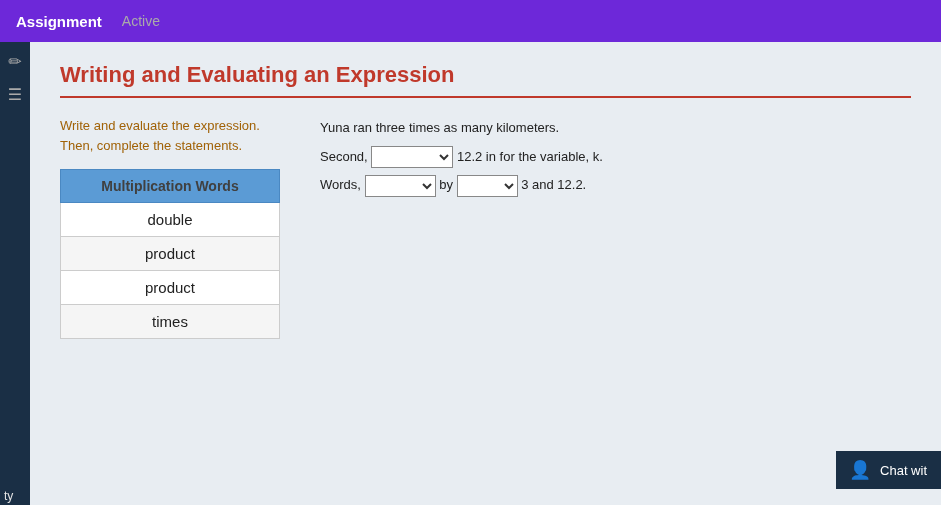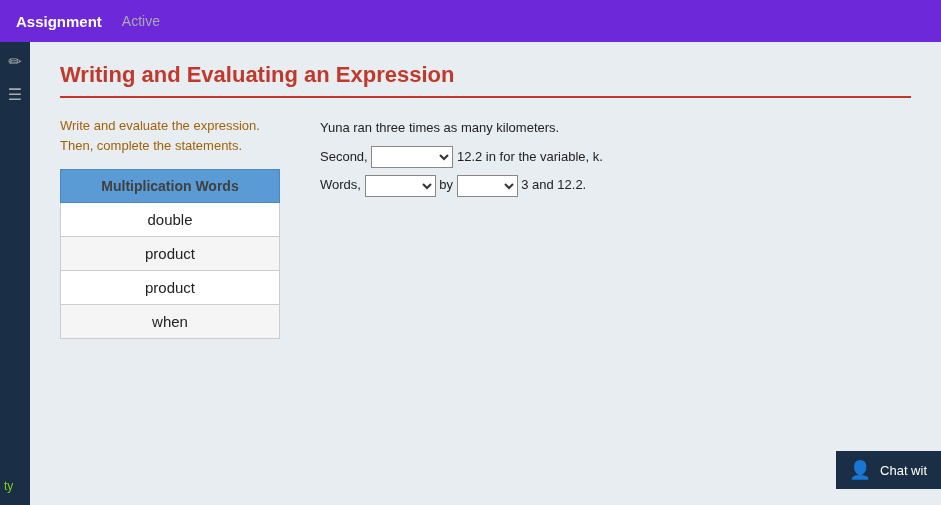--- a/index.html
+++ b/index.html
@@ -175,23 +175,23 @@
       cursor: pointer;
     }
 
     .chat-icon {
       font-size: 18px;
     }
 
     
     .bottom-left-label {
       position: absolute;
-      bottom: 12px;
+      bottom: 2px;
       left: 0;
-      color: #84cc16;
+      color: #e5e5e5;
       font-size: 12px;
       padding-left: 4px;
       text-align: right;
     }
   </style>
 </head>
 <body>
 
 <div class="top-bar">
   <span class="top-bar-assignment">Assignment</span>
@@ -223,21 +223,21 @@
             <tr>
               <td>double</td>
             </tr>
             <tr>
               <td>product</td>
             </tr>
             <tr>
               <td>product</td>
             </tr>
             <tr>
-              <td>when</td>
+              <td>times</td>
             </tr>
           </tbody>
         </table>
       </div>
 
       <div class="right-col">
 
         <div class="problem-line">
           <span>Yuna ran three times as many kilometers.</span>
         </div>

